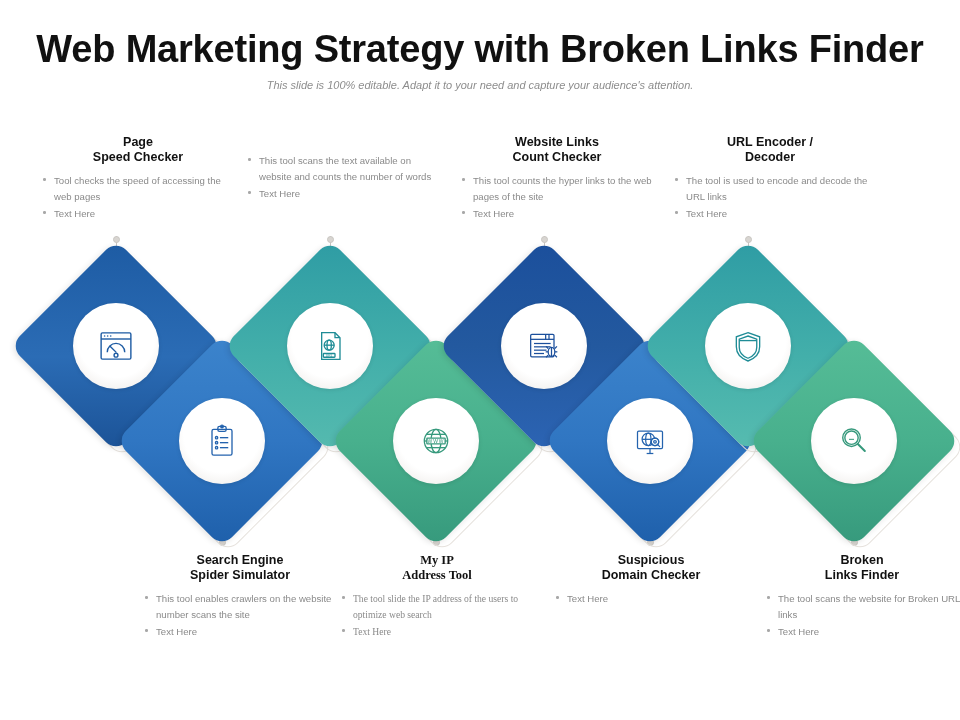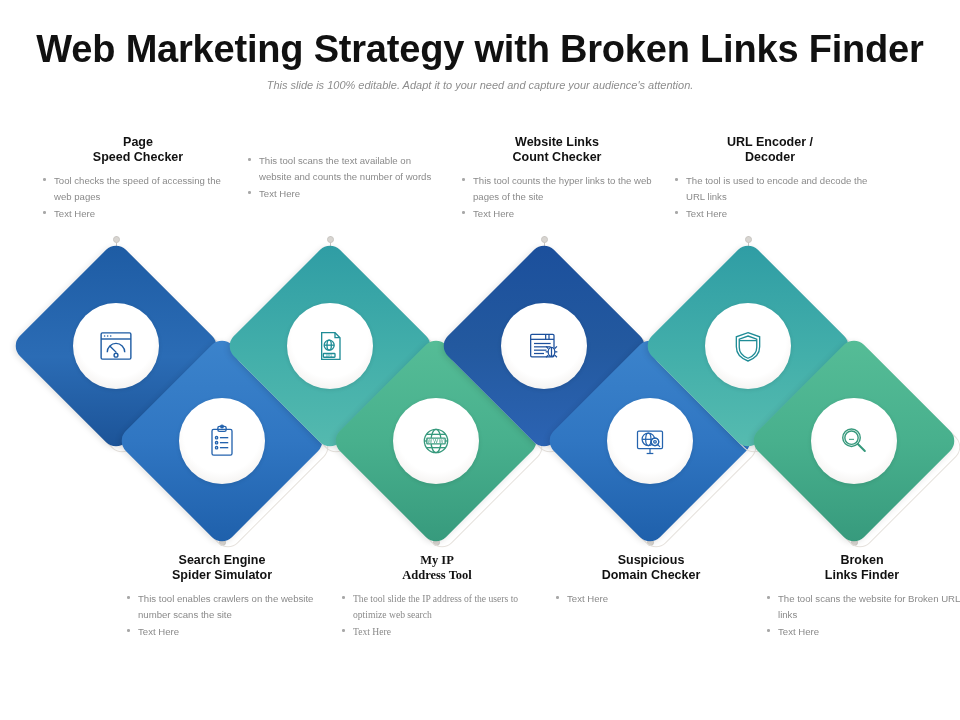--- a/index.html
+++ b/index.html
@@ -105,21 +105,21 @@
 
   <div class="block" style="left:670px;top:135px;">
     <div class="hd">URL Encoder /
 Decoder</div>
     <ul>
       <li>The tool is used to encode and decode the URL links</li>
       <li>Text Here</li>
     </ul>
   </div>
 
-  <div class="block" style="left:122px;top:553px;">
+  <div class="block" style="left:140px;top:553px;">
     <div class="hd">Search Engine
 Spider Simulator</div>
     <ul>
       <li>This tool enables crawlers on the website number scans the site</li>
       <li>Text Here</li>
     </ul>
   </div>
 
   <div class="block" style="left:337px;top:553px;font-family:Liberation Serif, serif;">
     <div class="hd">My IP

